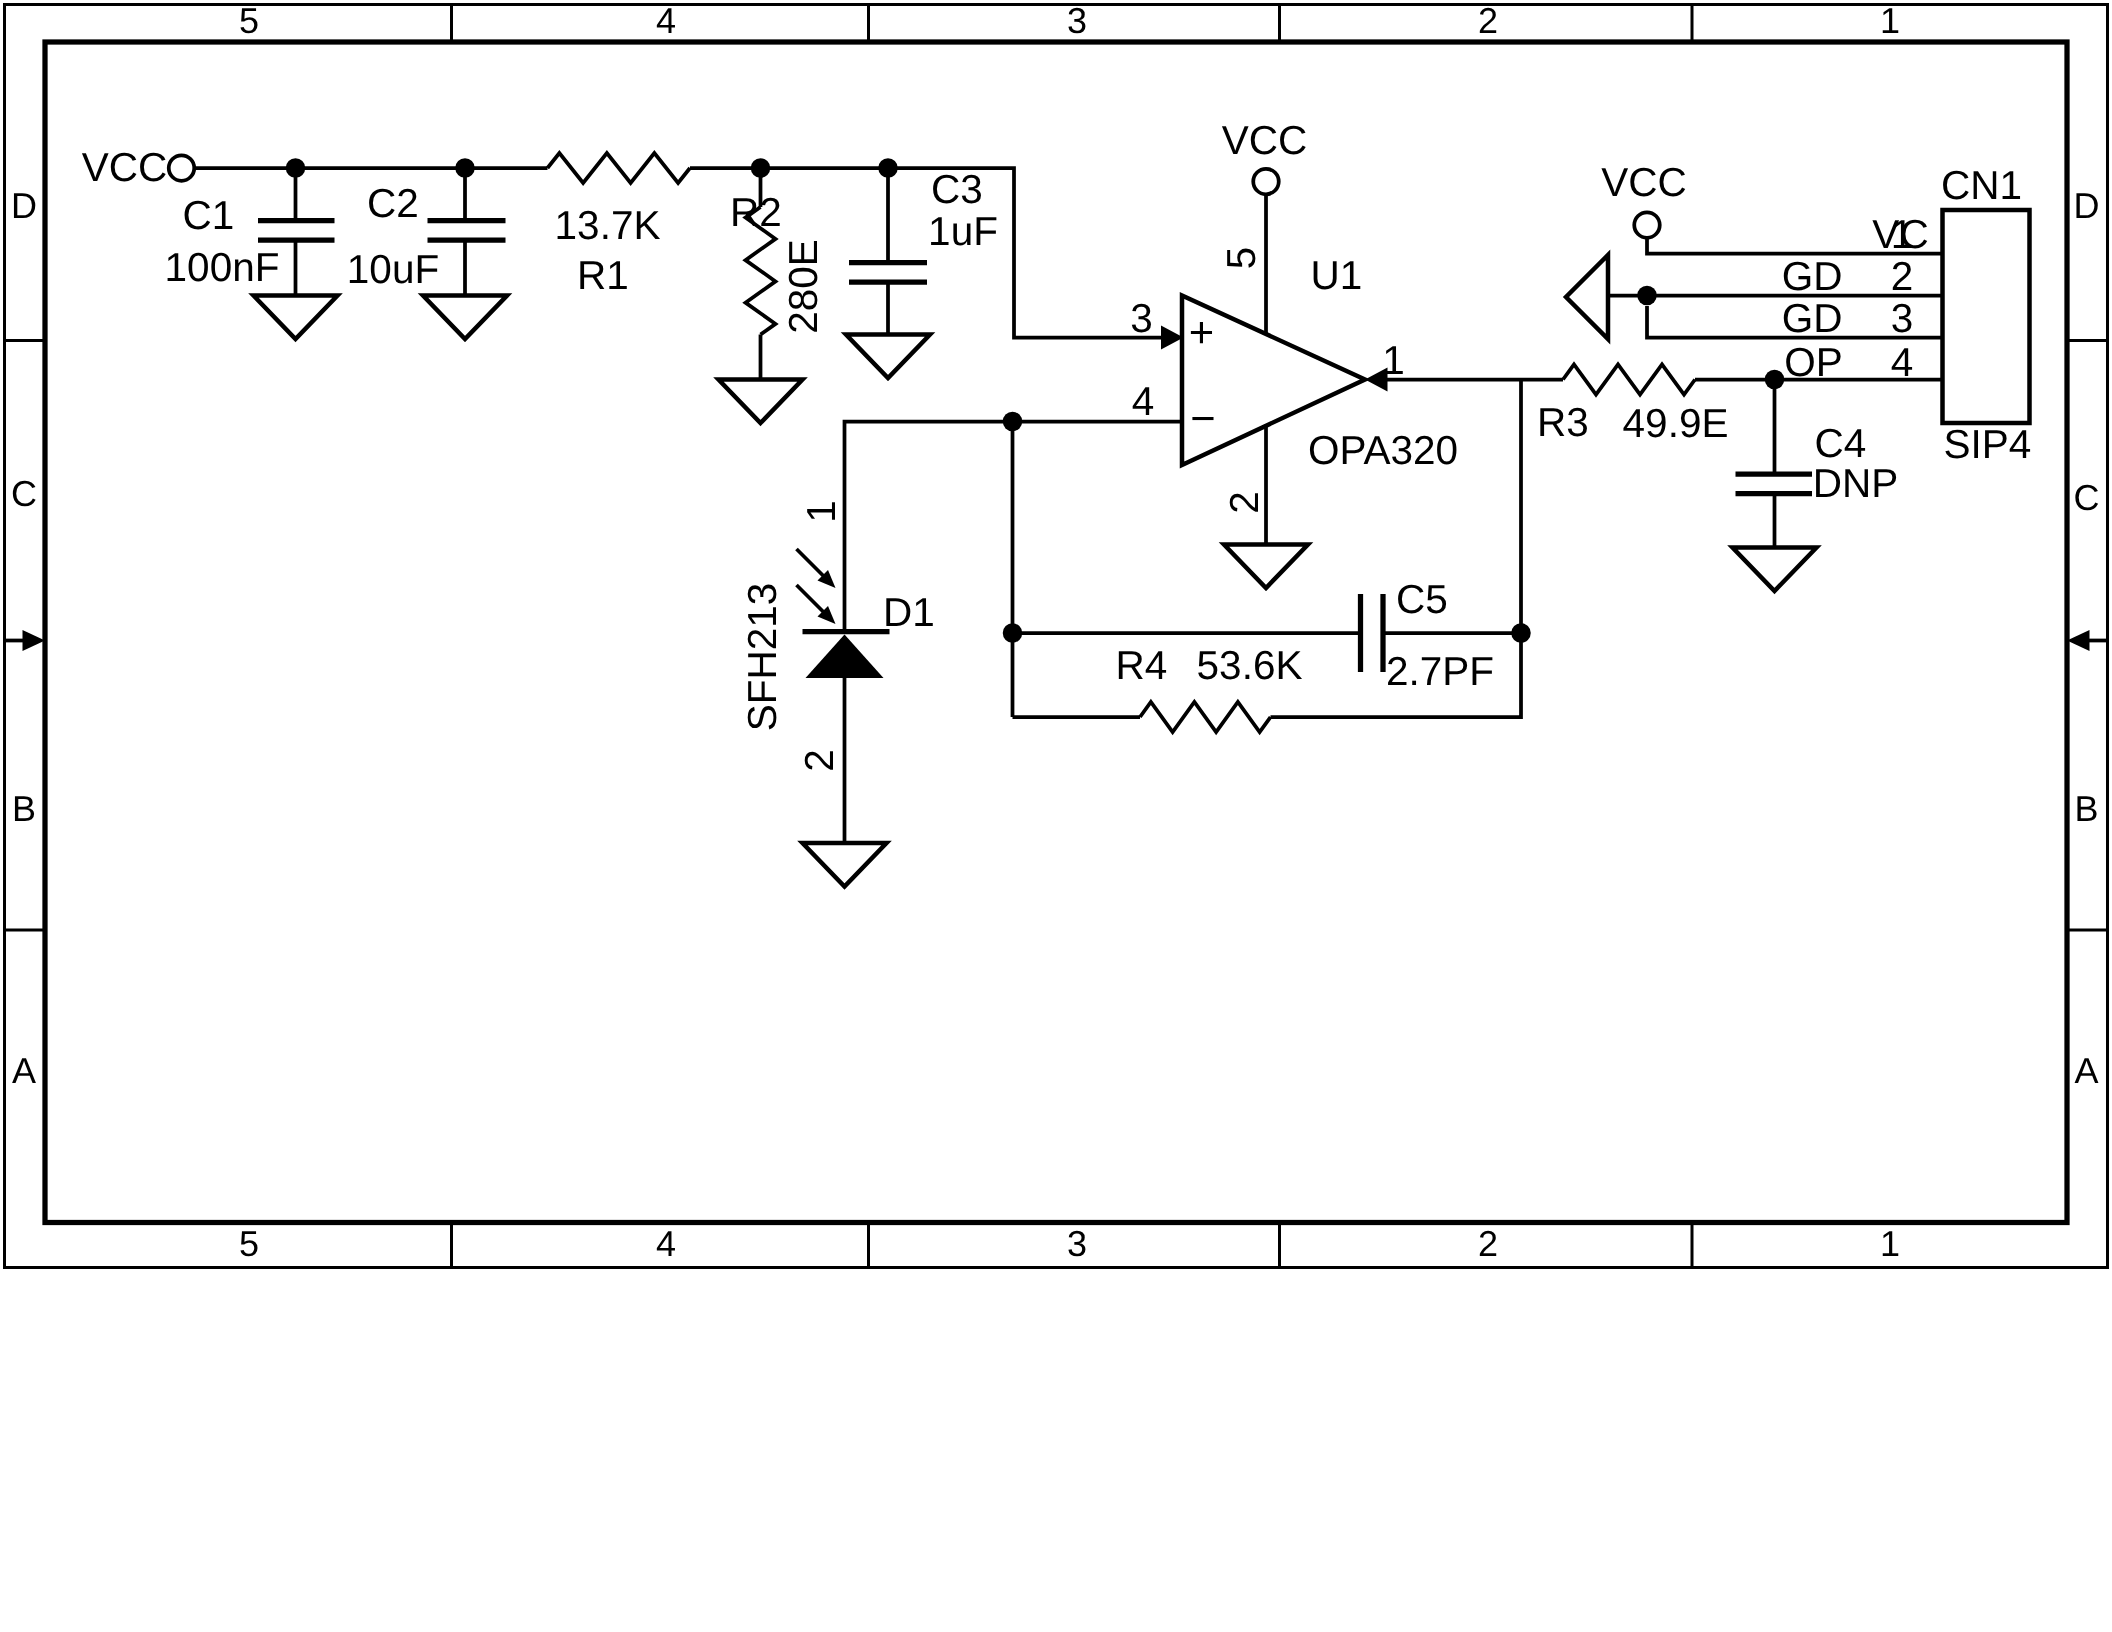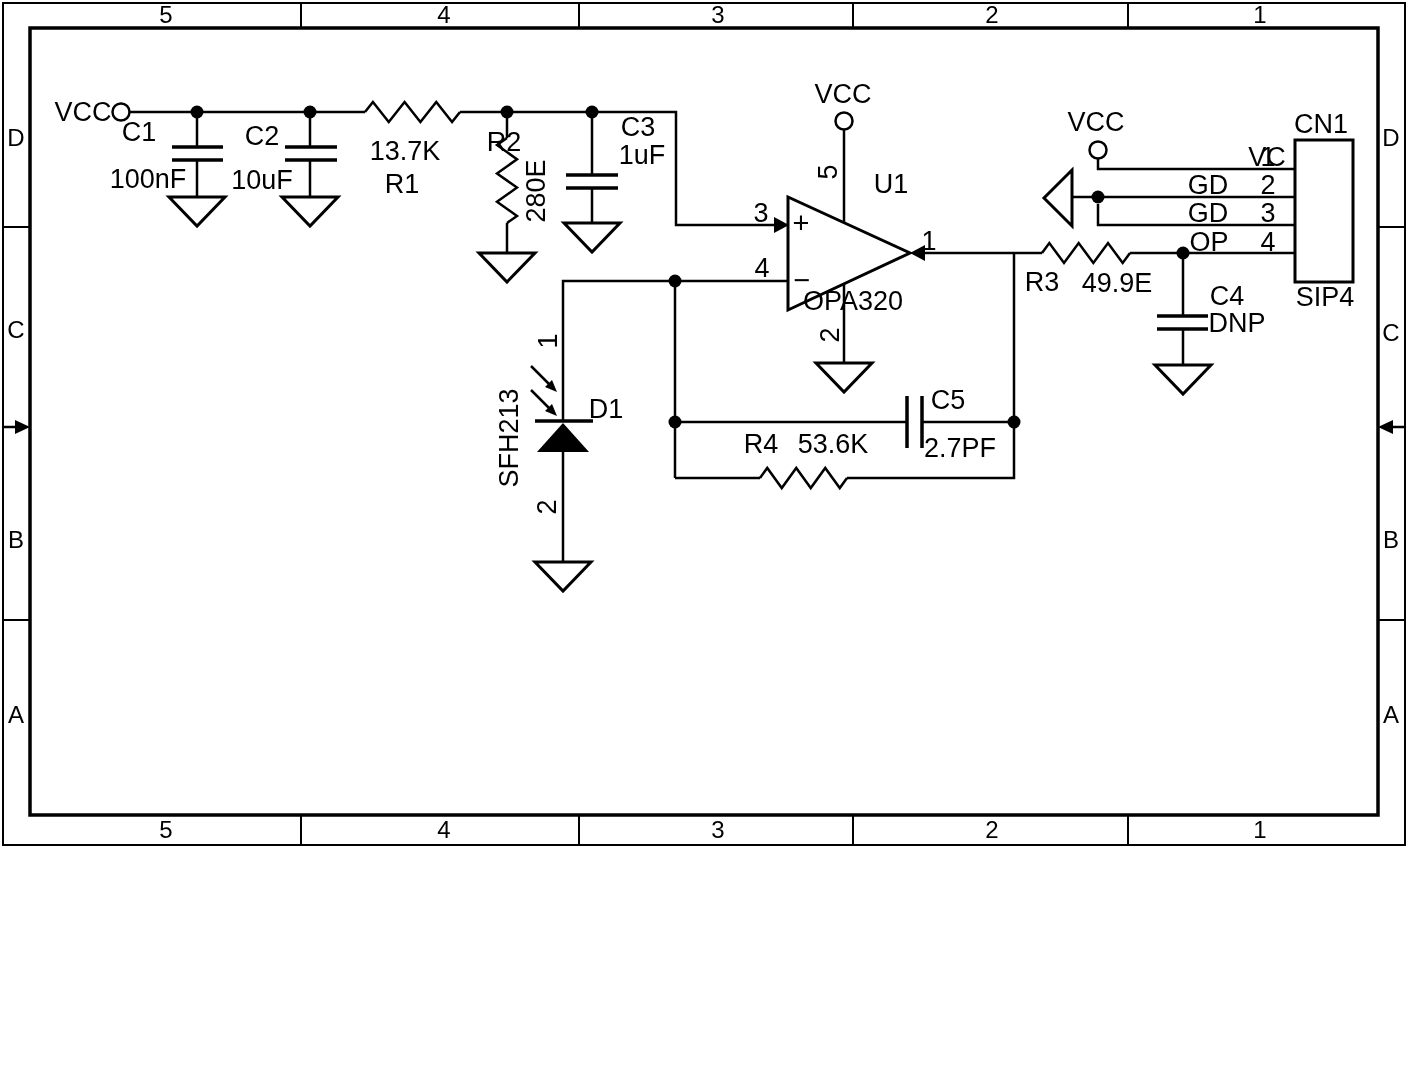--- a/index.html
+++ b/index.html
@@ -160,40 +160,40 @@
   <span class="lbl frm" style="left:16px;top:715px">A</span>
   <span class="lbl frm" style="left:1391px;top:138px">D</span>
   <span class="lbl frm" style="left:1391px;top:333px">C</span>
   <span class="lbl frm" style="left:1391px;top:540px">B</span>
   <span class="lbl frm" style="left:1391px;top:715px">A</span>
 
   <span class="lbl" style="left:83px;top:112px">VCC</span>
   <span class="lbl" style="left:843px;top:94px">VCC</span>
   <span class="lbl" style="left:1096px;top:122px">VCC</span>
 
-  <span class="lbl" style="left:139px;top:132px">C1</span>
+  <span class="lbl" style="left:139px;top:144px">C1</span>
   <span class="lbl" style="left:148px;top:179px">100nF</span>
   <span class="lbl" style="left:262px;top:136px">C2</span>
   <span class="lbl" style="left:262px;top:180px">10uF</span>
 
   <span class="lbl" style="left:405px;top:151px">13.7K</span>
   <span class="lbl" style="left:402px;top:184px">R1</span>
   <span class="lbl" style="left:504px;top:142px">R2</span>
   <span class="lbl rot" style="left:536px;top:191px">280E</span>
   <span class="lbl" style="left:638px;top:127px">C3</span>
   <span class="lbl" style="left:642px;top:155px">1uF</span>
 
   <span class="lbl rot" style="left:828px;top:172px">5</span>
   <span class="lbl" style="left:891px;top:184px">U1</span>
   <span class="lbl" style="left:761px;top:213px">3</span>
   <span class="lbl sign" style="left:801px;top:223px">+</span>
   <span class="lbl" style="left:762px;top:268px">4</span>
   <span class="lbl sign" style="left:802px;top:280px">−</span>
   <span class="lbl" style="left:929px;top:241px">1</span>
-  <span class="lbl" style="left:853px;top:301px">OPA320</span>
+  <span class="lbl" style="left:922px;top:301px">OPA320</span>
   <span class="lbl rot" style="left:830px;top:335px">2</span>
 
   <span class="lbl rot" style="left:548px;top:341px">1</span>
   <span class="lbl" style="left:606px;top:409px">D1</span>
   <span class="lbl rot" style="left:509px;top:438px">SFH213</span>
   <span class="lbl rot" style="left:547px;top:507px">2</span>
 
   <span class="lbl" style="left:761px;top:444px">R4</span>
   <span class="lbl" style="left:833px;top:444px">53.6K</span>
   <span class="lbl" style="left:948px;top:400px">C5</span>

